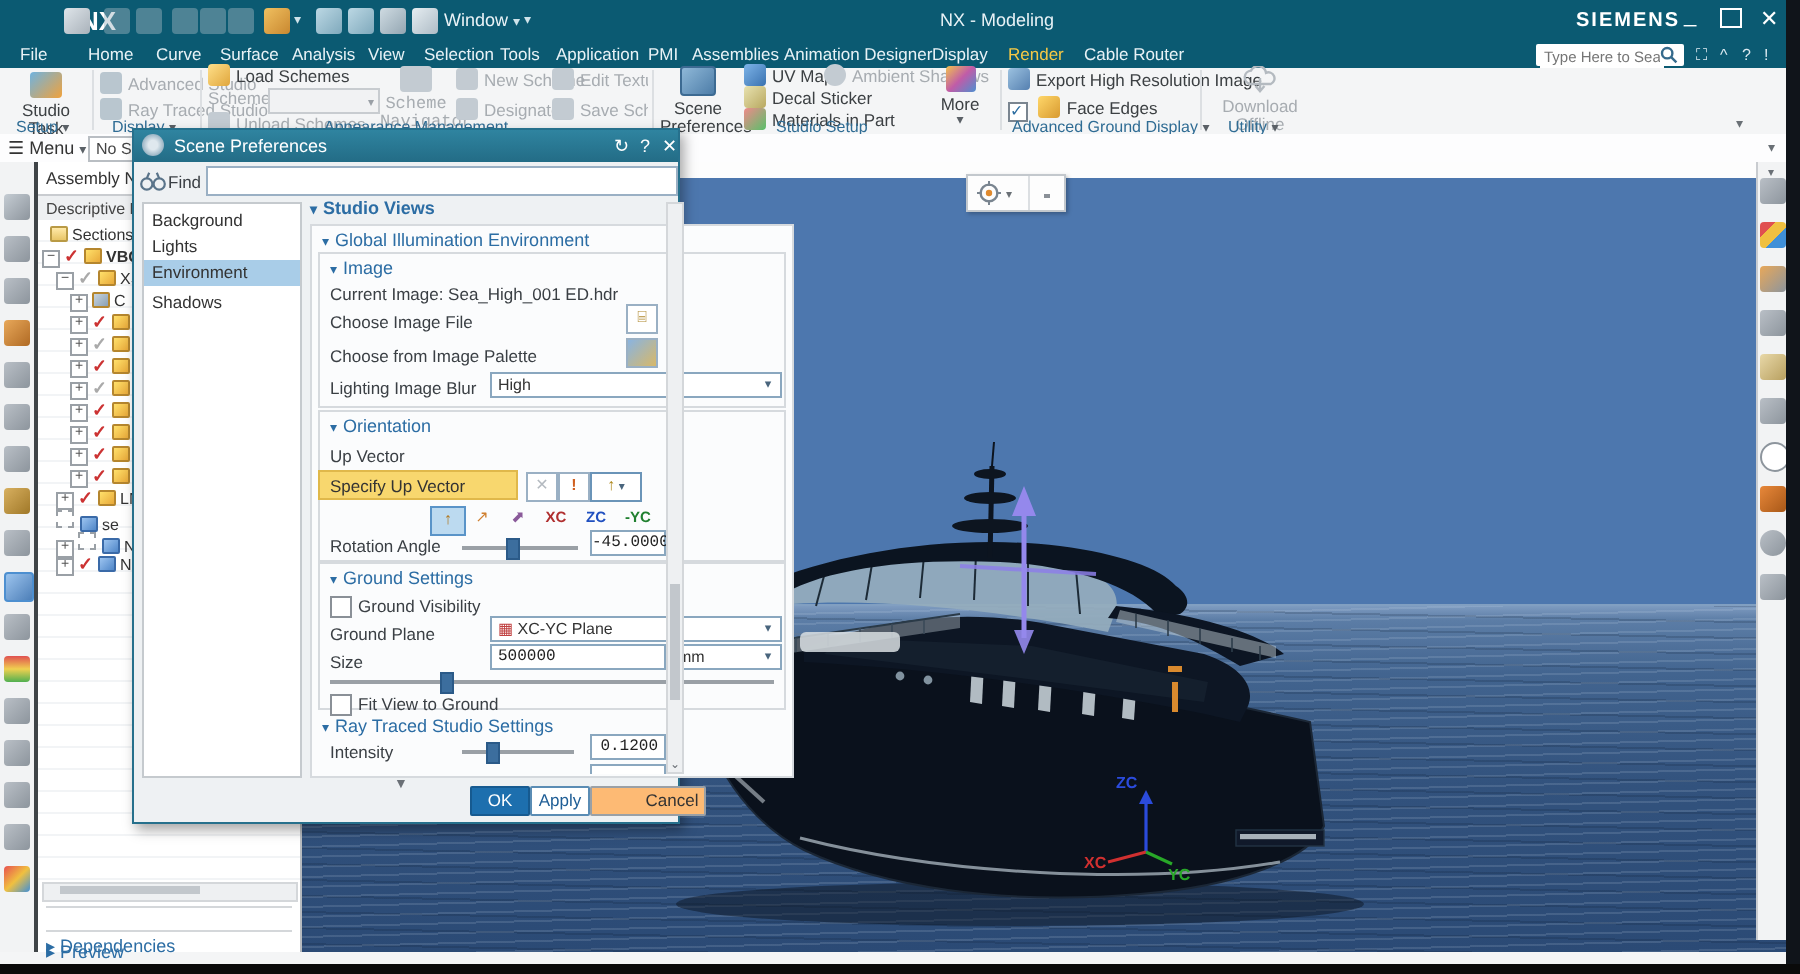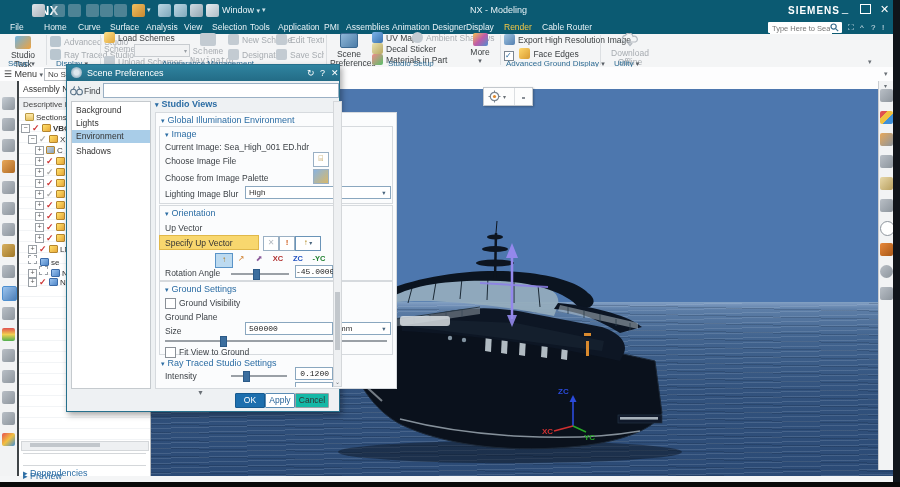--- a/index.html
+++ b/index.html
@@ -418,20 +418,21 @@
     <div class="track" style="left:164px;top:208px;width:58px;">
         <div class="thumb" style="left:22px;"></div>
       </div>
     <div class="vbox" style="left:228px;top:200px;width:38px;">-45.0000</div>
 
     <div class="box" style="left:92px;top:216px;width:232px;height:72px;"></div>
     <div class="sect" style="left:98px;top:219px;font-weight:normal;"><span class="tri">▾</span><span>Ground Settings</span></div>
     <div class="cbx" style="left:98px;top:233px;"></div>
     <div class="lab" style="left:112px;top:233px;">Ground Visibility</div>
     <div class="lab" style="left:98px;top:247px;">Ground Plane</div>
+    <div class="combo" style="left:178px;top:243px;width:146px;"><span style="color:#c04040;">▦</span> <span>XC-YC Plane</span><span class="dd">▾</span></div>
     <div class="lab" style="left:98px;top:261px;">Size</div>
     <div class="vbox" style="left:178px;top:257px;width:88px;text-align:left;padding-left:3px;">500000</div>
     <div class="combo" style="left:268px;top:257px;width:56px;"><span>mm</span><span class="dd">▾</span></div>
     <div class="track" style="left:98px;top:275px;width:222px;">
         <div class="thumb" style="left:55px;"></div>
       </div>
     <div class="cbx" style="left:98px;top:282px;"></div>
     <div class="lab" style="left:112px;top:282px;">Fit View to Ground</div>
 
     <div class="sect" style="left:94px;top:293px;font-weight:normal;"><span class="tri">▾</span><span>Ray Traced Studio Settings</span></div>
@@ -443,18 +444,18 @@
     <div class="vbox" style="left:228px;top:317px;width:38px;height:5px;border-bottom:0;"></div>
 
     <div class="abs" style="left:266px;top:36px;width:9px;height:286px;background:#eef0f2;border:1px solid #d4d7da;box-sizing:border-box;">
       <div class="abs" style="left:1px;top:190px;width:5px;height:58px;background:#c2c7cc;"></div>
       <div class="abs" style="left:1px;top:276px;font-size:6px;color:#6a7076;">⌄</div>
     </div>
 
     <div class="abs" style="left:130px;top:324px;font-size:7px;color:#6a7076;">▼</div>
     <div class="btn" style="left:168px;top:328px;width:28px;background:#1d6fae;color:#fff;border:1px solid #165a90;">OK</div>
     <div class="btn" style="left:198px;top:328px;width:28px;background:#fff;color:#1f5e96;border:1px solid #5a8cb4;">Apply</div>
-    <div class="btn" style="left:228px;top:328px;width:32px;background:#14b8a6;color:#333;border:1px solid #9aa0a6;">Cancel</div>
+    <div class="btn" style="left:228px;top:328px;width:32px;background:#fdba74;color:#333;border:1px solid #9aa0a6;padding-left:24px;">Cancel</div>
   </div>
 
   <div class="abs blackbar"></div>
 
 </div>
 
 </body></html>

